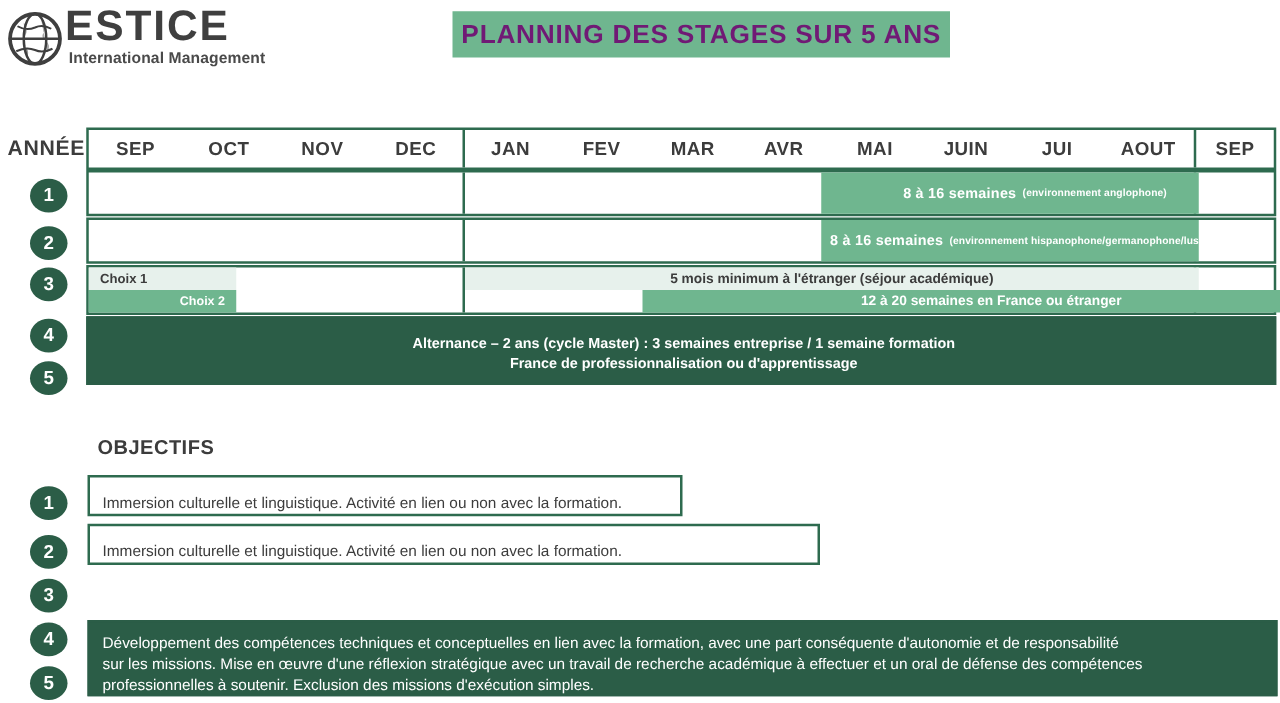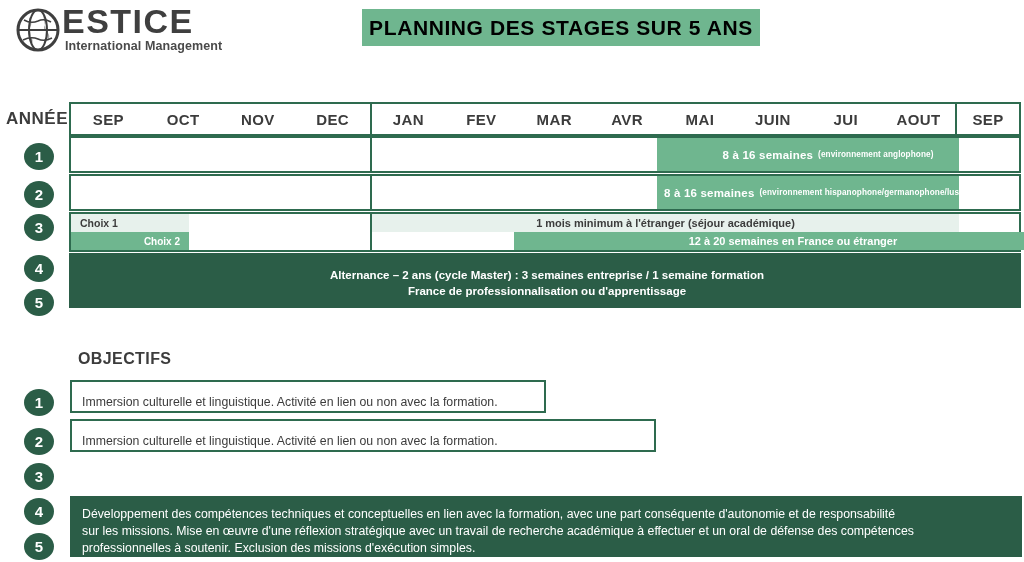--- a/index.html
+++ b/index.html
@@ -4,39 +4,39 @@
 <style>
   html,body{margin:0;padding:0;}
   body{
     width:1024px;height:562px;background:#ffffff;
     font-family:"Liberation Sans", sans-serif;
     color:#3a3a3a;overflow:hidden;position:relative;
   }
   .page{position:relative;width:1024px;height:562px;}
 
   
-  .logo{position:absolute;left:16px;top:4px;display:flex;align-items:center;}
+  .logo{position:absolute;left:6px;top:4px;display:flex;align-items:flex-end;}
   .logo-globe{width:44px;height:44px;flex:0 0 44px;margin-top:2px;}
   .logo-txt{margin-left:2px;}
   .logo-name{
     font-size:34px;font-weight:bold;letter-spacing:1.5px;
     color:#3f3f3f;line-height:34px;
   }
   .logo-sub{
     font-size:12.5px;font-weight:bold;color:#4a4a4a;
     letter-spacing:0.1px;margin-top:1px;margin-left:3px;
   }
 
   
   .title-banner{
     position:absolute;left:362px;top:9px;width:398px;height:37px;
     background:#6fb68f;display:flex;align-items:center;justify-content:center;
   }
   .title-banner span{
-    color:#000000;font-size:21px;font-weight:bold;letter-spacing:0.6px;
+    color:#701a75;font-size:21px;font-weight:bold;letter-spacing:0.6px;
   }
 
   
   .annee-label{
     position:absolute;left:6px;top:109px;font-size:17px;font-weight:bold;
     color:#3c3c3c;letter-spacing:0.5px;
   }
   .badge{
     position:absolute;left:24px;width:30px;height:27px;border-radius:50%;
     background:#2b5d47;color:#ffffff;font-size:15px;font-weight:bold;
@@ -187,21 +187,21 @@
         <span class="bar-main">8 à 16 semaines</span>
         <span class="bar-sub">(environnement hispanophone/germanophone/lusophone)</span>
       </div>
     </div>
 
     <div class="row r3">
       <div class="vsep" style="left:299px"></div>
       <div class="vsep" style="left:884px"></div>
       <div class="bar pale b-choix1">Choix 1</div>
       <div class="bar green b-choix2">Choix 2</div>
-      <div class="bar pale ctr b-5mois">1 mois minimum à l'étranger (séjour académique)</div>
+      <div class="bar pale ctr b-5mois">5 mois minimum à l'étranger (séjour académique)</div>
       <div class="bar green ctr b-12a20">12 à 20 semaines en France ou étranger</div>
     </div>
 
     <div class="row r45">
       <div class="r45-txt">
         <div>Alternance – 2 ans (cycle Master) : 3 semaines entreprise / 1 semaine formation</div>
         <div>France de professionnalisation ou d'apprentissage</div>
       </div>
     </div>
   </div>

